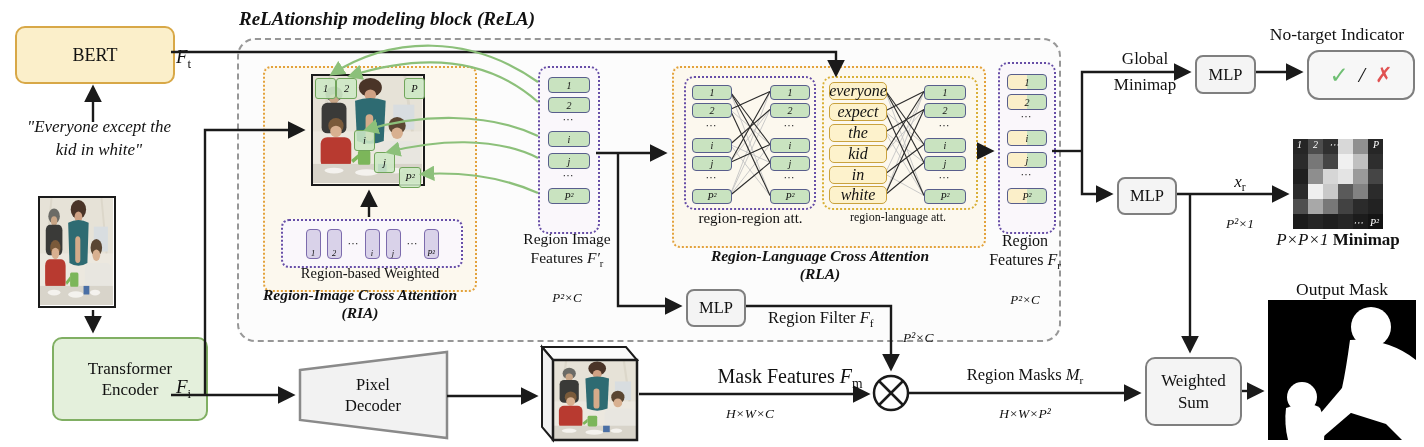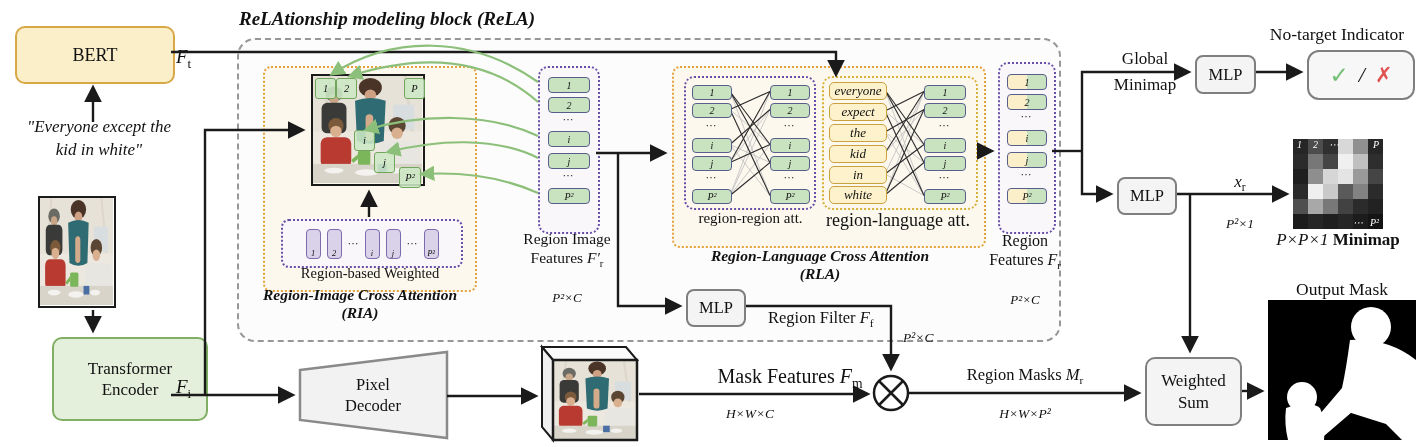--- a/index.html
+++ b/index.html
@@ -20,21 +20,21 @@
   .mlp{background:#f4f4f4;border:2px solid #7f7f7f;border-radius:8px;display:flex;
        align-items:center;justify-content:center;font-size:16.5px;}
   .indicator{background:#f7f7f7;border:2px solid #7f7f7f;border-radius:12px;display:flex;
        align-items:center;justify-content:center;gap:10px;}
   
   .sbox{position:absolute;width:40px;height:14px;border:1.5px solid #585e8c;border-radius:4px;
         background:#c9e3c0;font-style:italic;font-size:10px;display:flex;align-items:center;
         justify-content:center;}
   .half{background:linear-gradient(90deg,#fbefc9 50%,#c9e3c0 50%);}
   .wbox{position:absolute;width:56px;height:16px;border:1.5px solid #c9a23e;border-radius:5px;
-        background:#fdf2cc;font-style:italic;font-size:13px;display:flex;align-items:center;
+        background:#fdf2cc;font-style:italic;font-size:16px;display:flex;align-items:center;
         justify-content:center;}
   .qbox{width:13px;height:28px;border:1.5px solid #7c6bad;border-radius:4px;background:#d9d2e9;
         font-style:italic;font-size:8.5px;display:flex;align-items:flex-end;justify-content:center;}
   .patch{position:absolute;border:1.5px solid #71a55b;border-radius:3px;background:rgba(205,232,197,.88);
         font-style:italic;font-size:10.5px;display:flex;align-items:center;justify-content:center;}
   .dots{position:absolute;font-size:11px;color:#333;text-align:center;}
   .dim{font-style:italic;font-size:13px;margin-top:20px;}
   .capbold{font-weight:bold;font-style:italic;font-size:15.5px;}
   .lbl{font-size:15.5px;}
   sub{font-size:.68em;}
@@ -127,21 +127,21 @@
     <div class="sbox" style="left:100px;top:7px;width:40px;height:13px;">1</div>
     <div class="sbox" style="left:100px;top:25px;width:40px;height:13px;">2</div>
     <div class="dots" style="left:100px;top:41px;width:40px;">⋯</div>
     <div class="sbox" style="left:100px;top:60px;width:40px;height:13px;">i</div>
     <div class="sbox" style="left:100px;top:78px;width:40px;height:13px;">j</div>
     <div class="dots" style="left:100px;top:93px;width:40px;">⋯</div>
     <div class="sbox" style="left:100px;top:111px;width:40px;height:13px;">P²</div>
   </div>
 
   <div class="abs ctr" style="left:678px;top:210px;width:145px;font-size:15px;">region-region att.</div>
-  <div class="abs ctr" style="left:818px;top:210px;width:160px;font-size:18px;text-align:center;">region-language att.</div>
+  <div class="abs ctr" style="left:818px;top:210px;width:160px;font-size:12px;text-align:center;">region-language att.</div>
   <div class="abs ctr capbold" style="left:655px;top:247px;width:330px;">Region-Language Cross Attention</div>
   <div class="abs ctr capbold" style="left:655px;top:265px;width:330px;">(RLA)</div>
 
   <div class="abs bigbox bert" style="left:15px;top:26px;width:156px;height:54px;font-size:18px;">
     <span>BERT</span>
   </div>
   <div class="abs" style="left:176px;top:46px;font-size:19px;">
     <i>F</i><sub>t</sub>
   </div>
   <div class="abs ctr" style="left:3px;top:116px;width:192px;font-style:italic;font-size:17px;line-height:1.35;">

